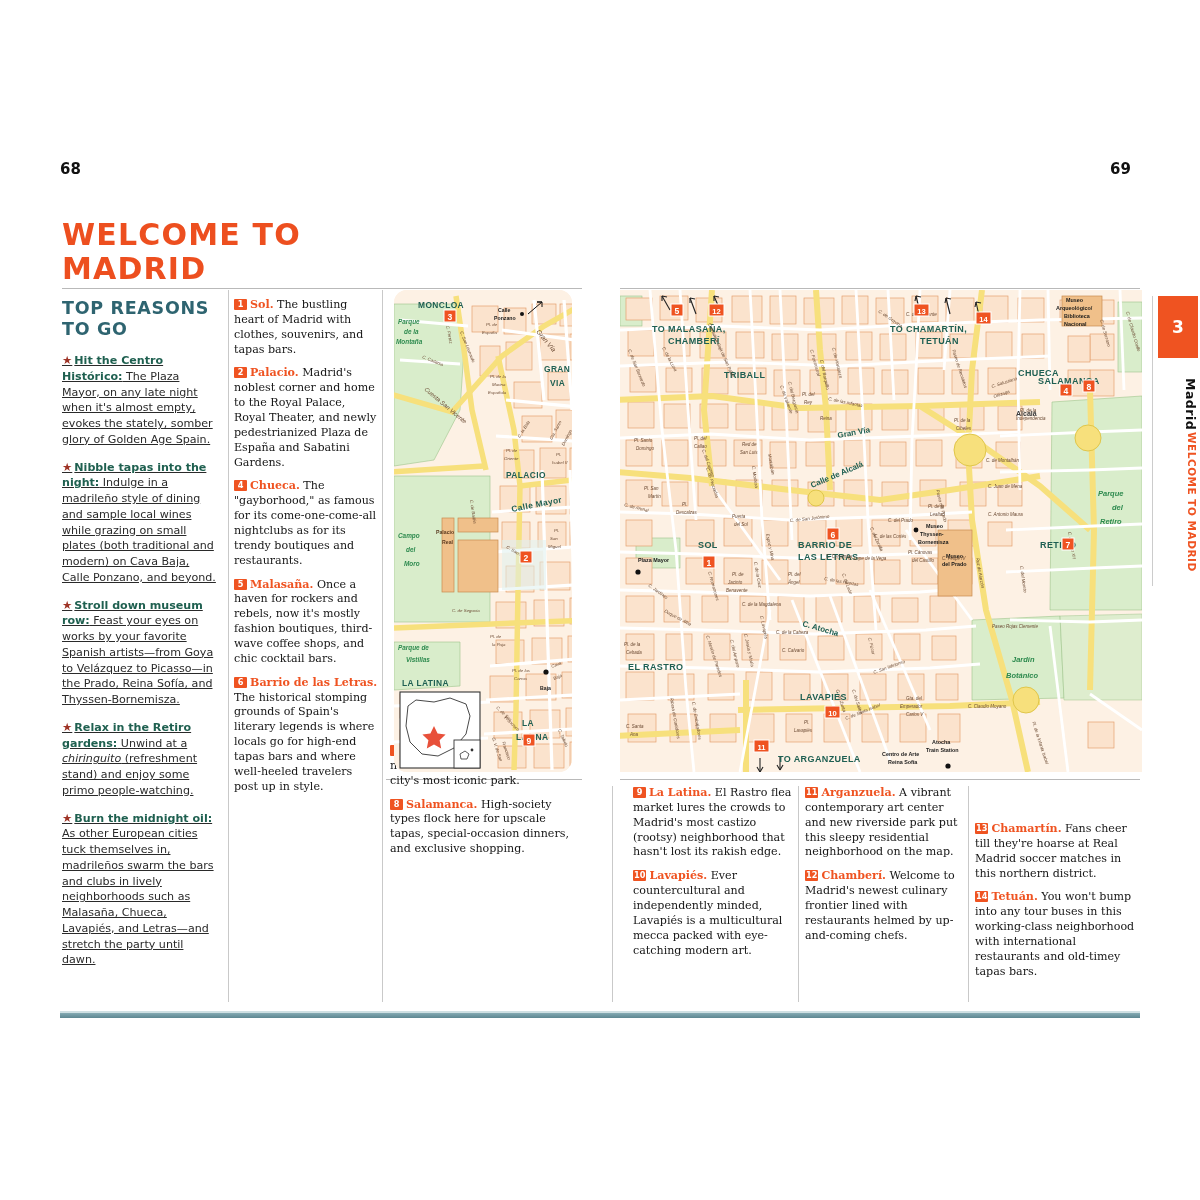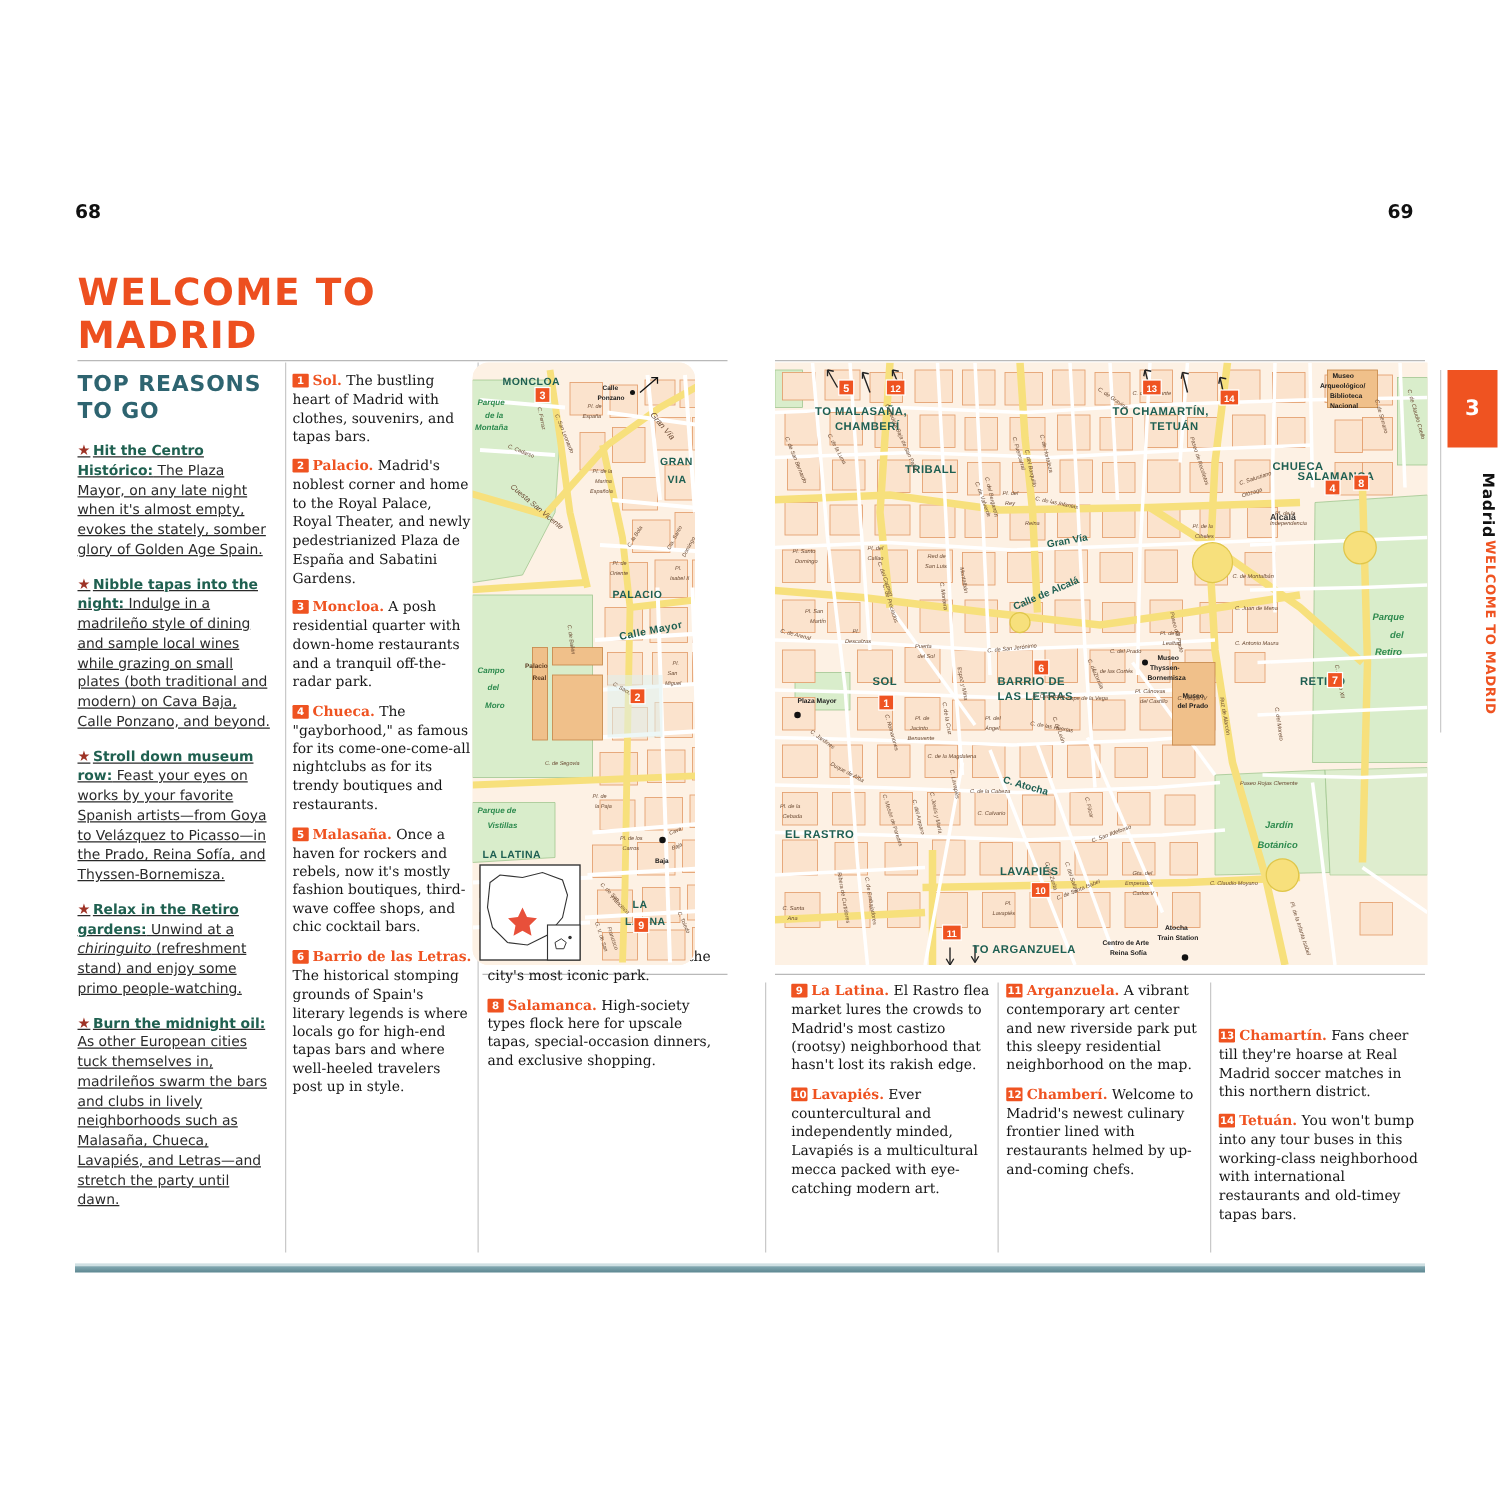--- a/index.html
+++ b/index.html
@@ -62,21 +62,21 @@
   .numitem .ttl{color:#ef5321;font-weight:bold;}
 
   .col2{position:absolute;left:234px;top:298px;width:145px;}
   .col-bot-1{position:absolute;left:390px;top:744px;width:182px;}
   .col-bot-2{position:absolute;left:620px;top:786px;width:168px;margin-left:13px;}
   .col-bot-3{position:absolute;left:805px;top:786px;width:160px;}
   .col-bot-4{position:absolute;left:975px;top:822px;width:163px;}
 
   
   .map{position:absolute;overflow:hidden;background:#fdf0e2;}
-  #map-left{left:378px;top:290px;width:178px;height:482px;border-radius:13px;}
+  #map-left{left:394px;top:290px;width:178px;height:482px;border-radius:13px;}
   #map-right{left:620px;top:290px;width:522px;height:482px;}
   .map svg{display:block;}
 
   
   .tab-block{
     position:absolute;left:1158px;top:296px;width:40px;height:62px;
     background:#ef5321;
   }
   .tab-num{
     position:absolute;left:1158px;top:296px;width:40px;height:62px;
@@ -128,21 +128,20 @@
         <div class="reason"><span class="star">★</span><span class="lede">Nibble tapas into the night:</span><span> Indulge in a madrileño style of dining and sample local wines while grazing on small plates (both traditional and modern) on Cava Baja, Calle Ponzano, and beyond.</span></div>
         <div class="reason"><span class="star">★</span><span class="lede">Stroll down museum row:</span><span> Feast your eyes on works by your favorite Spanish artists—from Goya to Velázquez to Picasso—in the Prado, Reina Sofía, and Thyssen-Bornemisza.</span></div>
         <div class="reason"><span class="star">★</span><span class="lede">Relax in the Retiro gardens:</span><span> Unwind at a </span><span class="it">chiringuito</span><span> (refreshment stand) and enjoy some primo people-watching.</span></div>
         <div class="reason"><span class="star">★</span><span class="lede">Burn the midnight oil:</span><span> As other European cities tuck themselves in, madrileños swarm the bars and clubs in lively neighborhoods such as Malasaña, Chueca, Lavapiés, and Letras—and stretch the party until dawn.</span></div>
       </div>
   </div>
 
   <div class="col2 numlist" id="col-main">
       <div class="numitem"><span class="badge">1</span><span class="ttl">Sol.</span><span> The bustling heart of Madrid with clothes, souvenirs, and tapas bars.</span></div>
       <div class="numitem"><span class="badge">2</span><span class="ttl">Palacio.</span><span> Madrid's noblest corner and home to the Royal Palace, Royal Theater, and newly pedestrianized Plaza de España and Sabatini Gardens.</span></div>
-      <div class="numitem"><span class="badge">3</span><span class="ttl">Moncloa.</span><span> A posh residential quarter with down-home restaurants and a tranquil off-the-radar park.</span></div>
       <div class="numitem"><span class="badge">4</span><span class="ttl">Chueca.</span><span> The "gayborhood," as famous for its come-one-come-all nightclubs as for its trendy boutiques and restaurants.</span></div>
       <div class="numitem"><span class="badge">5</span><span class="ttl">Malasaña.</span><span> Once a haven for rockers and rebels, now it's mostly fashion boutiques, third-wave coffee shops, and chic cocktail bars.</span></div>
       <div class="numitem"><span class="badge">6</span><span class="ttl">Barrio de las Letras.</span><span> The historical stomping grounds of Spain's literary legends is where locals go for high-end tapas bars and where well-heeled travelers post up in style.</span></div>
     </div>
 
   <div class="col-bot-1 numlist" id="col-b1">
       <div class="numitem"><span class="badge">7</span><span class="ttl">Retiro.</span><span> The surprisingly nontouristy district fringing the city's most iconic park.</span></div>
       <div class="numitem"><span class="badge">8</span><span class="ttl">Salamanca.</span><span> High-society types flock here for upscale tapas, special-occasion dinners, and exclusive shopping.</span></div>
     </div>
   <div class="col-bot-2 numlist" id="col-b2">

